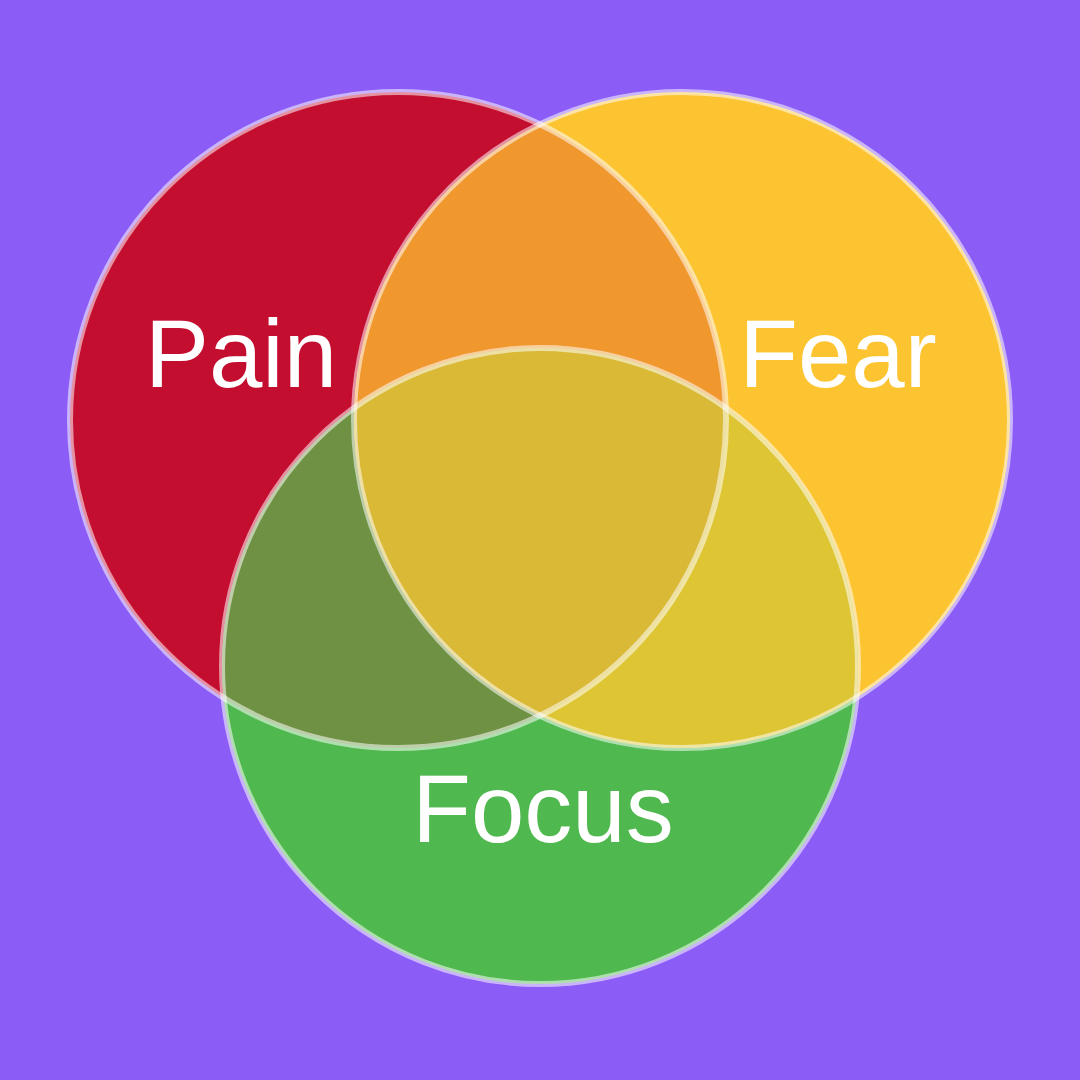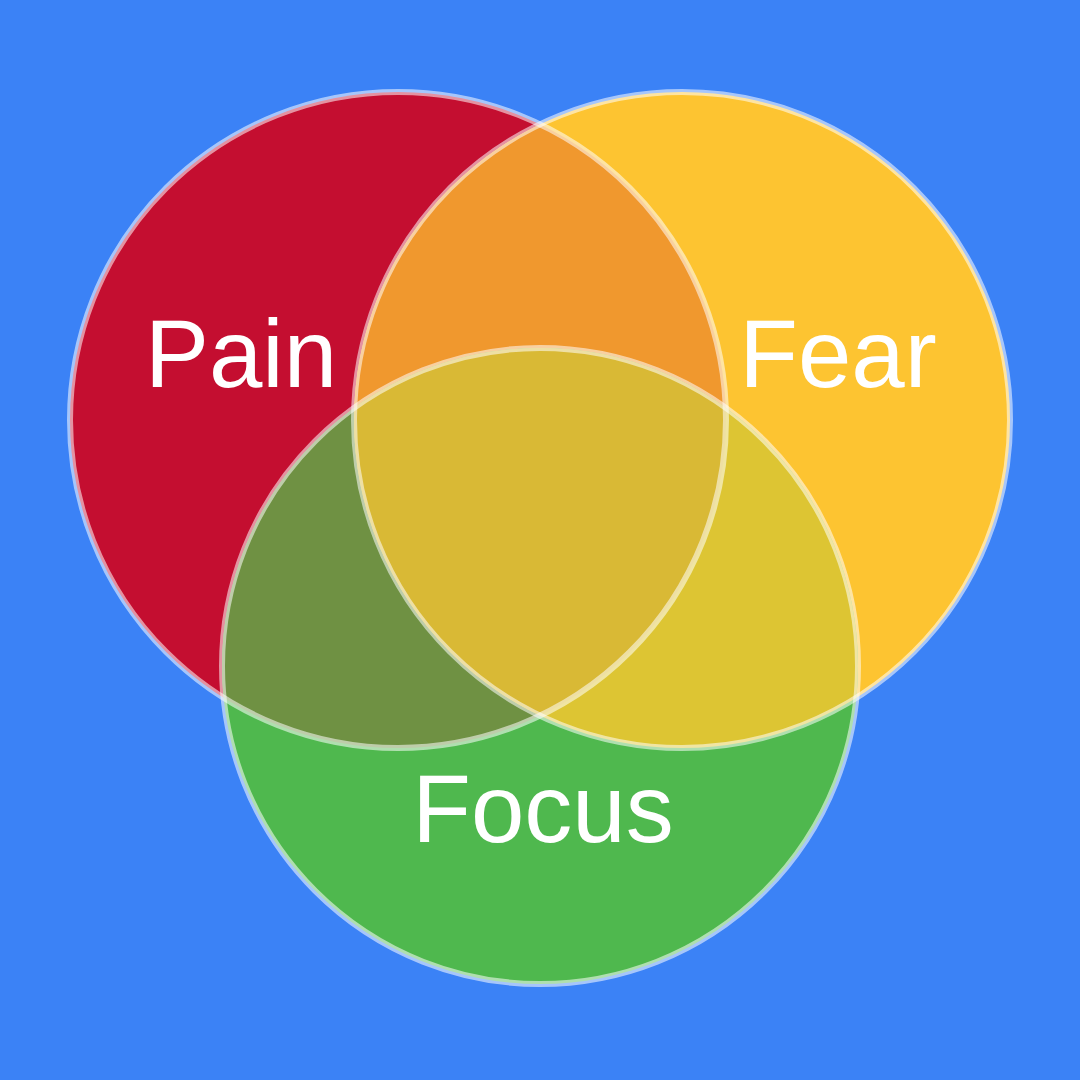--- a/index.html
+++ b/index.html
@@ -7,21 +7,21 @@
     padding: 0;
     width: 1080px;
     height: 1080px;
     background: #ffffff;
     overflow: hidden;
   }
   .stage {
     position: relative;
     width: 1080px;
     height: 1080px;
-    background: #3b82f6;
+    background: #8b5cf6;
   }
   svg {
     display: block;
   }
   .venn-label {
     font-family: "Liberation Sans", "DejaVu Sans", sans-serif;
     font-size: 96px;
     font-weight: 400;
     letter-spacing: 0px;
   }

